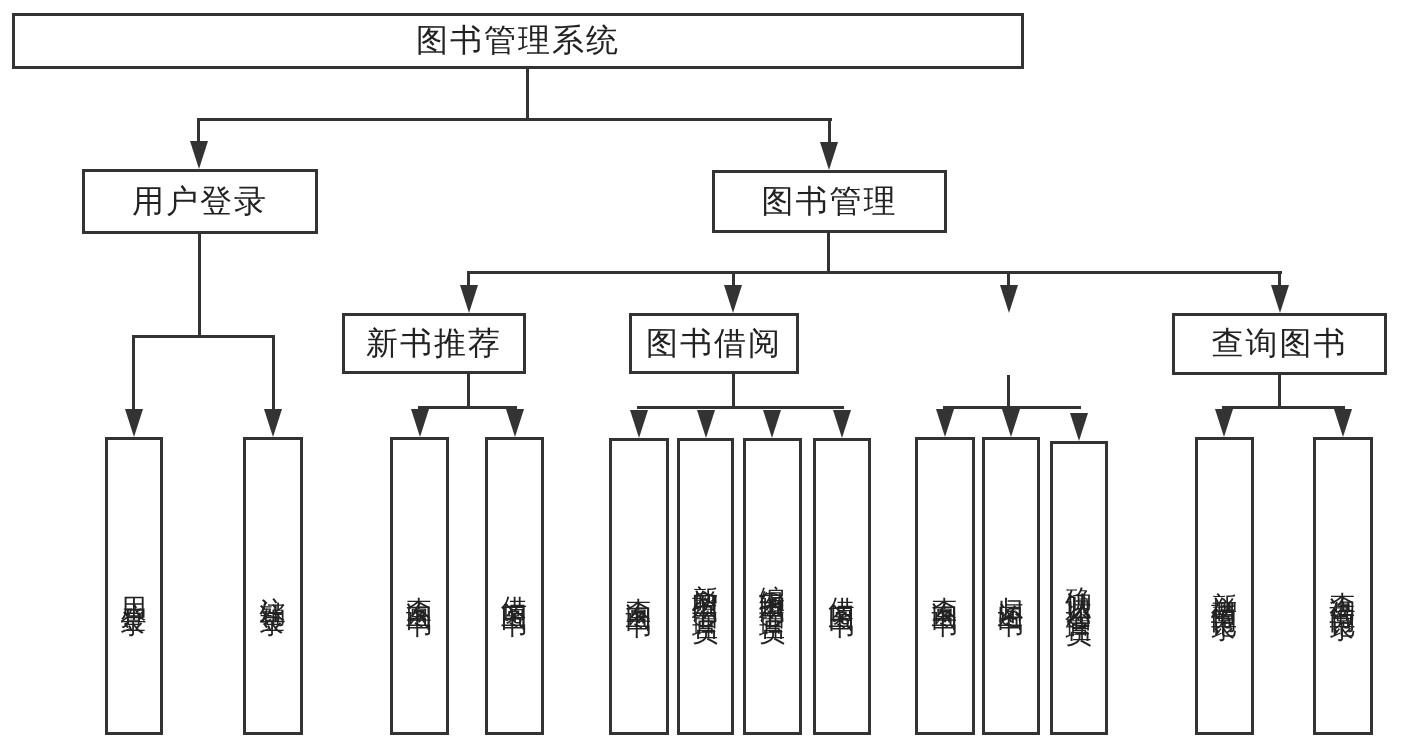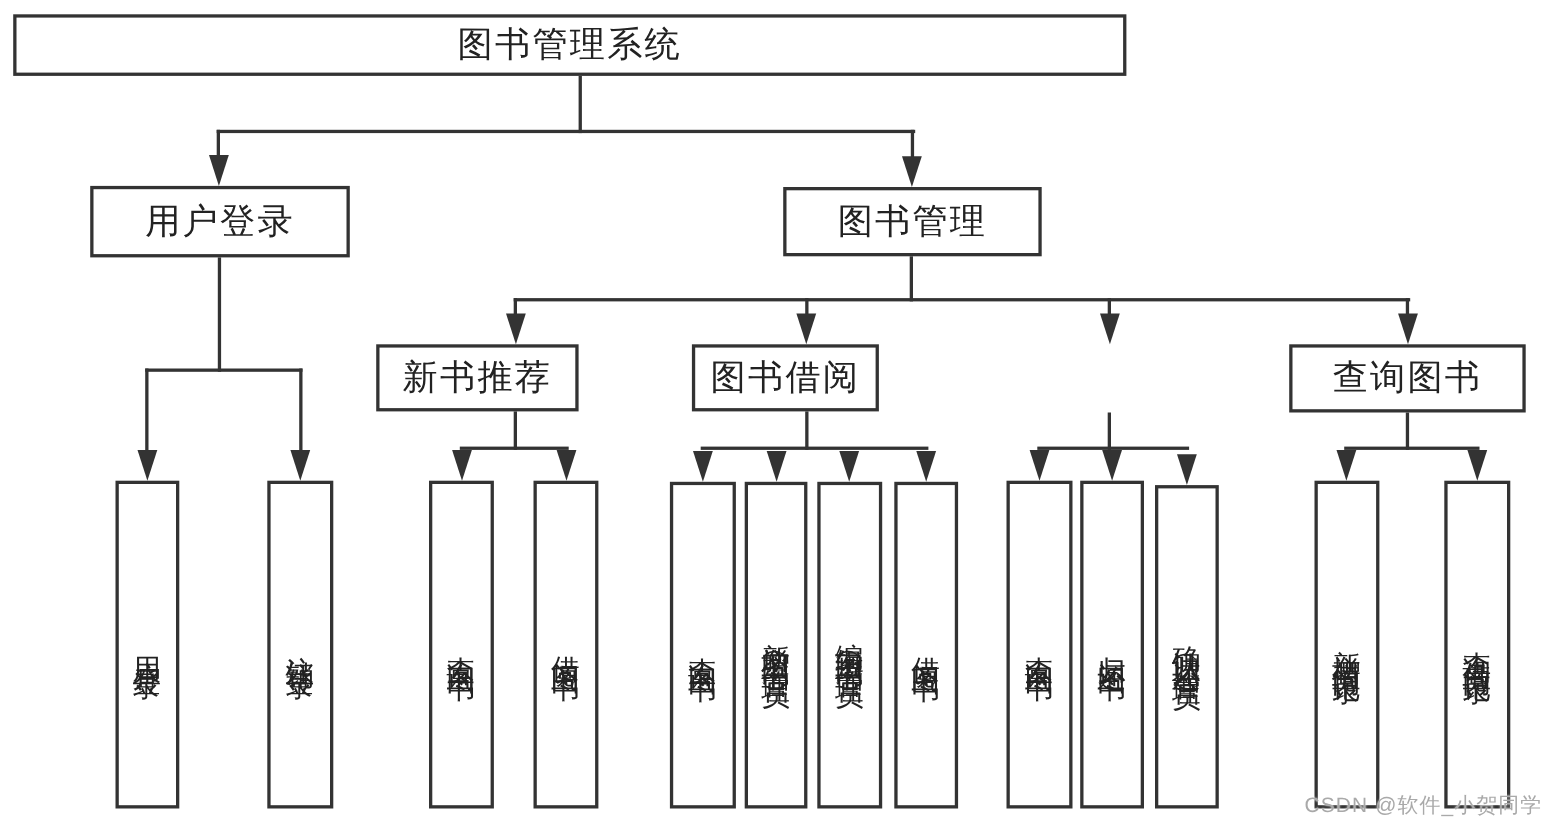--- a/index.html
+++ b/index.html
@@ -134,15 +134,14 @@
   <div class="line" style="left:943px;top:406px;width:138px;height:3px;"></div>
   <div class="arrow" style="left:936px;top:409px;"></div>
   <div class="arrow" style="left:1002px;top:409px;"></div>
   <div class="arrow" style="left:1070px;top:413px;"></div>
 
   <div class="line" style="left:1278px;top:375px;width:3px;height:34px;"></div>
   <div class="line" style="left:1222px;top:406px;width:123px;height:3px;"></div>
   <div class="arrow" style="left:1215px;top:409px;"></div>
   <div class="arrow" style="left:1334px;top:409px;"></div>
 
-  <div class="watermark" style="left:1186px;top:719px;">CSDN @软件_小贺同学</div>
 
 </div>
 
 </body></html>

